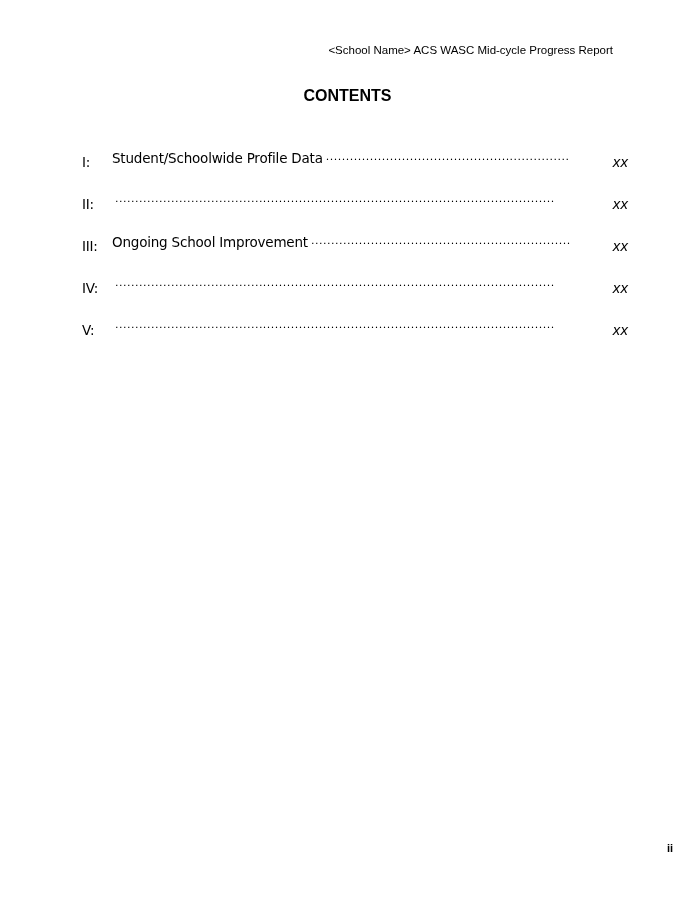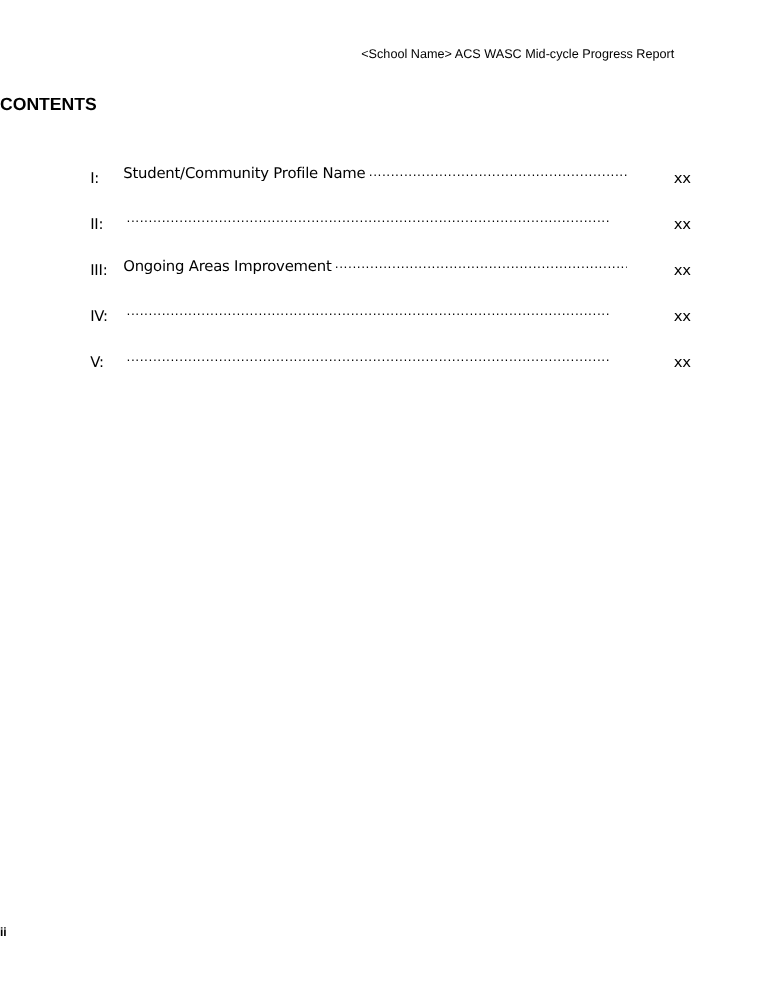--- a/index.html
+++ b/index.html
@@ -3,72 +3,72 @@
   <meta charset="utf-8">
   <style>
     * { margin: 0; padding: 0; box-sizing: border-box; }
     html, body { width: 695px; height: 900px; background: #ffffff; overflow: hidden; }
     body { position: relative; color: #000; }
     .header {
       position: absolute; top: 44px; right: 82px;
       font-family: "Liberation Sans", sans-serif; font-size: 11.5px; color: #000;
     }
     .title {
-      position: absolute; top: 87px; left: 0; width: 695px; 
+      position: absolute; top: 87px; left: 0; width: 695px; text-align: center;
       font-family: "Liberation Sans", sans-serif; font-weight: bold; font-size: 16px;
     }
     .toc { position: absolute; top: 141px; left: 82px; width: 548px; }
     .toc-row {
       position: relative; height: 42px; display: flex; align-items: center;
       font-family: "DejaVu Sans", sans-serif; font-size: 13.5px; color: #000;
       letter-spacing: -0.2px;
     }
     .toc-row .num { width: 30px; flex: 0 0 30px; }
     .toc-row .entry {
       width: 458px; flex: 0 0 458px; display: flex; overflow: hidden; white-space: nowrap;
     }
     .toc-row .label { flex: 0 0 auto; }
     .toc-row .dots {
       flex: 1 1 auto; overflow: hidden; white-space: nowrap;
       font-size: 11px; letter-spacing: 0.5px; padding-left: 3px; align-self: flex-end;
       padding-bottom: 12px;
     }
-    .toc-row .page { position: absolute; right: 2px; }
+    .toc-row .page { position: absolute; right: 2px; font-style: italic; }
     .footer {
-      position: absolute; top: 842px; left: 0; width: 673px; text-align: left;
+      position: absolute; top: 842px; left: 0; width: 673px; text-align: right;
       font-family: "Liberation Sans", sans-serif; font-size: 11px; font-weight: bold;
     }
   </style>
 </head>
 <body>
 
 <div class="header">&lt;School Name&gt; ACS WASC Mid-cycle Progress Report</div>
 
 <div class="title">CONTENTS</div>
 
 <div class="toc">
   <div class="toc-row">
     <span class="num">I:</span>
     <span class="entry">
-      <span class="label">Student/Community Profile Name</span>
+      <span class="label">Student/Schoolwide Profile Data</span>
       <span class="dots">..............................................................................................................</span>
     </span>
     <span class="page">xx</span>
   </div>
   <div class="toc-row">
     <span class="num">II:</span>
     <span class="entry">
       <span class="dots">..............................................................................................................</span>
     </span>
     <span class="page">xx</span>
   </div>
   <div class="toc-row">
     <span class="num">III:</span>
     <span class="entry">
-      <span class="label">Ongoing Areas Improvement</span>
+      <span class="label">Ongoing School Improvement</span>
       <span class="dots">..............................................................................................................</span>
     </span>
     <span class="page">xx</span>
   </div>
   <div class="toc-row">
     <span class="num">IV:</span>
     <span class="entry">
       <span class="dots">..............................................................................................................</span>
     </span>
     <span class="page">xx</span>

